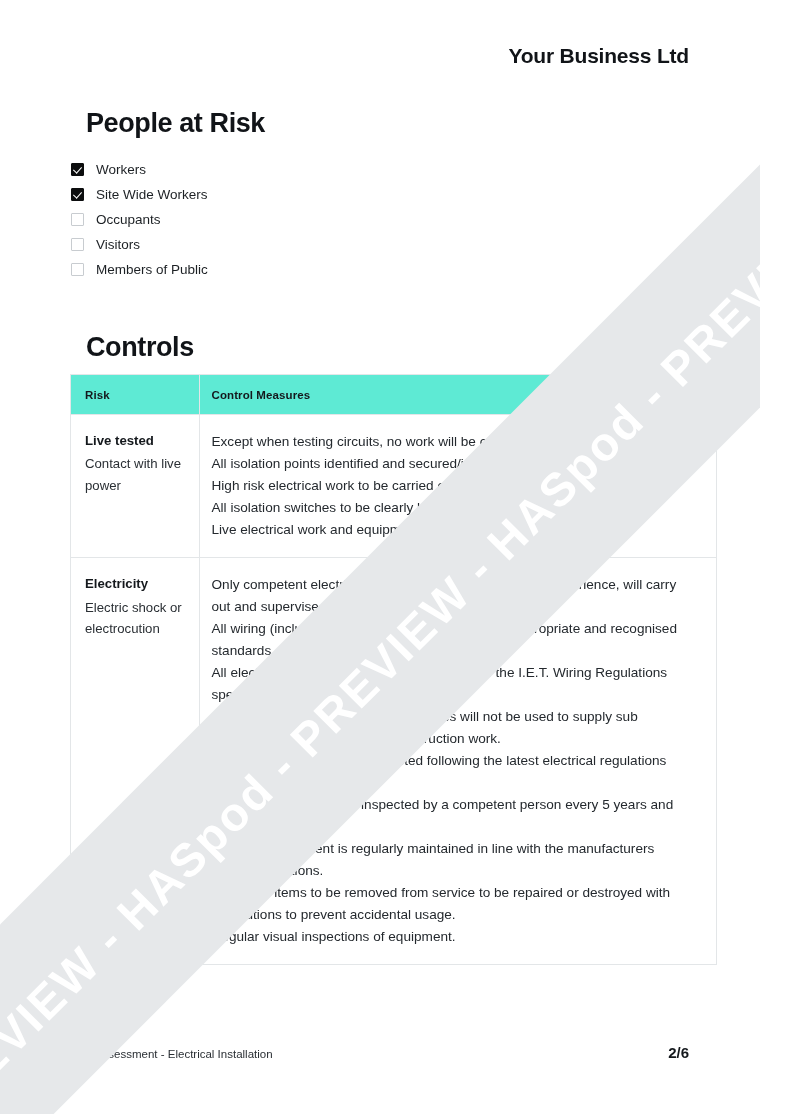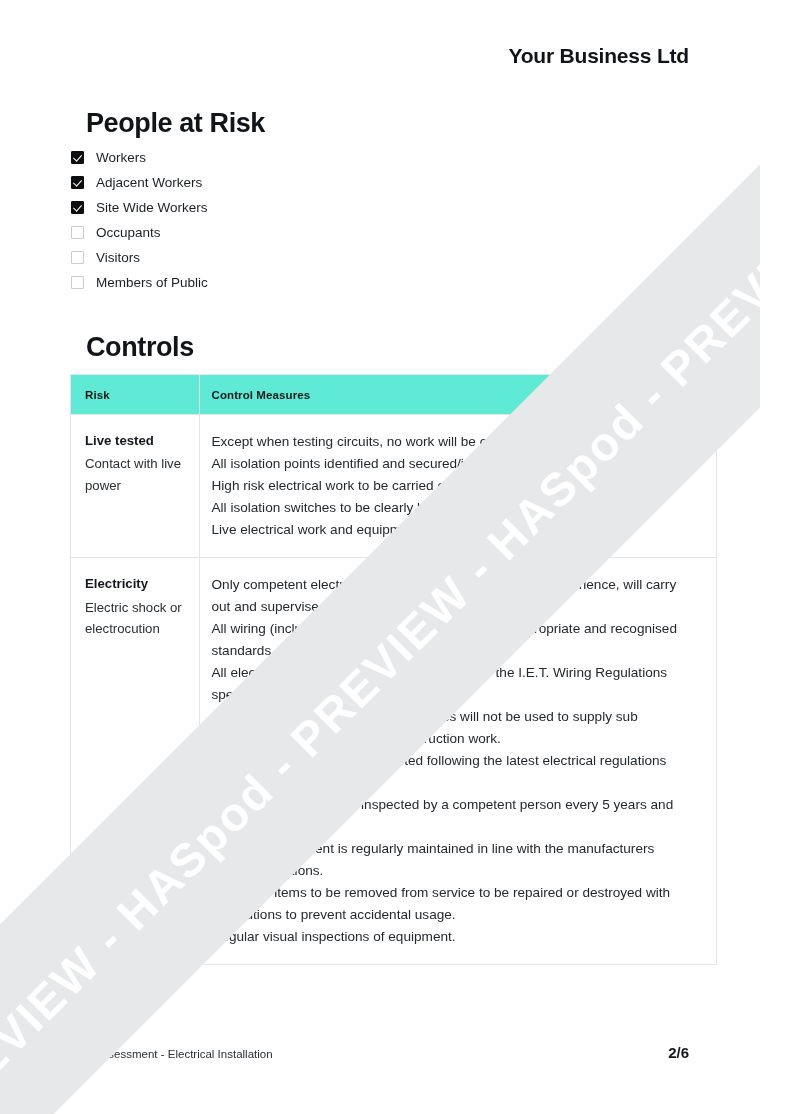--- a/index.html
+++ b/index.html
@@ -80,21 +80,21 @@
 
   
   .people-list {
     position: absolute;
     left: 70px;
     top: 151px;
     width: 400px;
   }
   .people-row {
     display: flex;
-    align-items: flex-start;
+    align-items: flex-end;
     height: 25px;
   }
   .cb {
     width: 13px;
     height: 13px;
     box-sizing: border-box;
     flex: 0 0 auto;
     margin-left: 1px;
     position: relative;
   }
@@ -219,24 +219,20 @@
   <div class="content">
 
     <div class="company-header">Your Business Ltd</div>
 
     <div class="section-title" id="people-title">People at Risk</div>
 
     <div class="people-list" id="people-list">
         <div class="people-row">
           <span class="cb on"></span>
           <span class="people-label">Workers</span>
-        </div>
-        <div class="people-row">
-          <span class="cb on"></span>
-          <span class="people-label">Adjacent Workers</span>
         </div>
         <div class="people-row">
           <span class="cb on"></span>
           <span class="people-label">Site Wide Workers</span>
         </div>
         <div class="people-row">
           <span class="cb off"></span>
           <span class="people-label">Occupants</span>
         </div>
         <div class="people-row">

